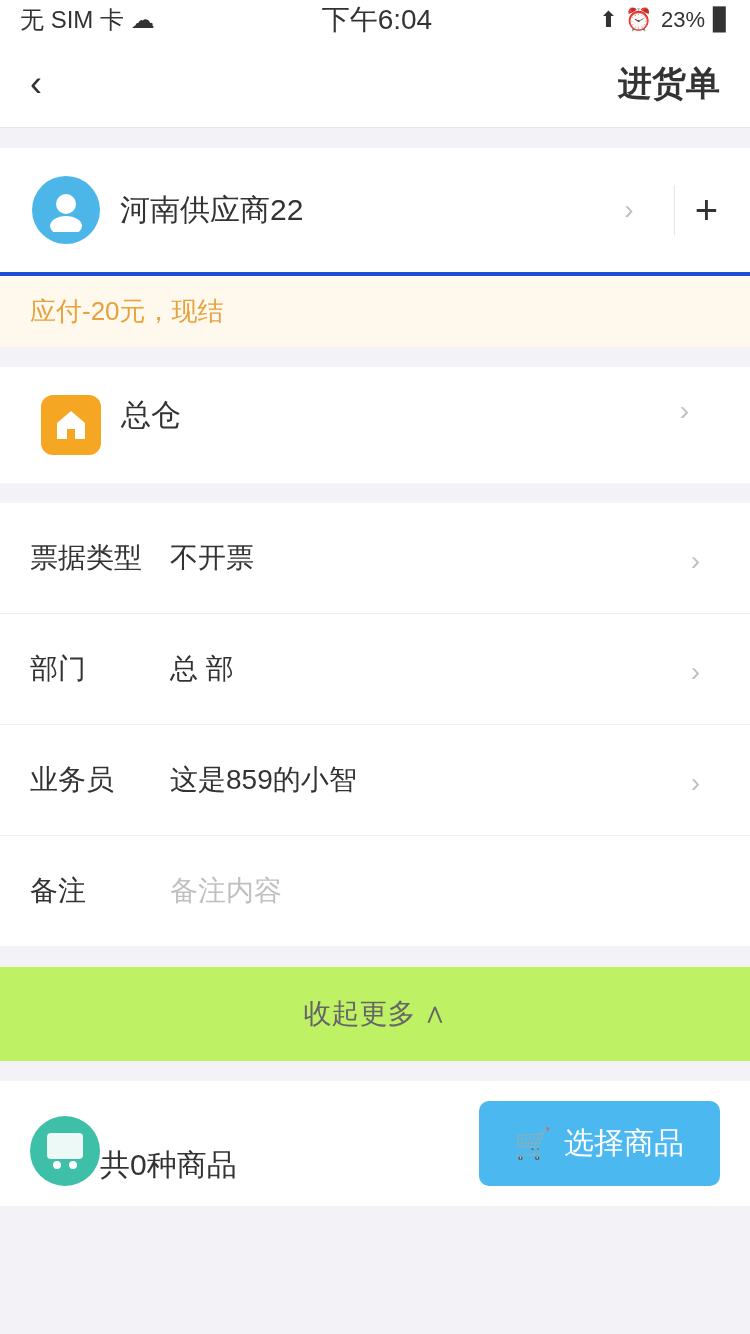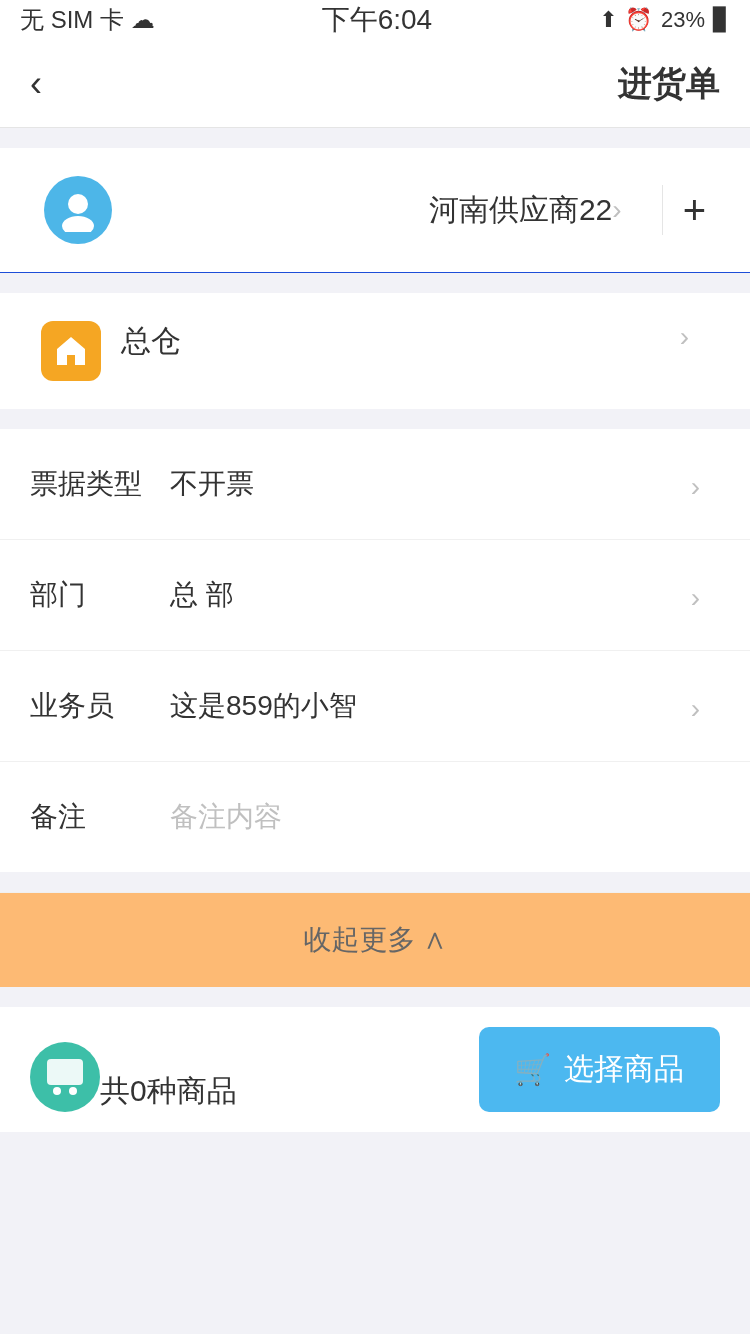--- a/index.html
+++ b/index.html
@@ -58,24 +58,23 @@
     
     .section {
       background: #fff;
       margin-top: 20px;
     }
 
     
     .supplier-row {
       display: flex;
       align-items: center;
-      padding: 28px 44px;
-      background: #fff;
-      border-bottom: 1px solid #1d4ed8;
-      text-align: right;
+      padding: 28px 32px;
+      background: #fff;
+      border-bottom: 4px solid #1d4ed8;
     }
     .supplier-avatar {
       width: 68px;
       height: 68px;
       border-radius: 50%;
       background: #4db6e8;
       display: flex;
       align-items: center;
       justify-content: center;
       margin-right: 20px;
@@ -162,21 +161,21 @@
       flex: 1;
       font-size: 28px;
       color: #333;
     }
     .form-value.placeholder {
       color: #c0c0c0;
     }
 
     
     .collapse-bar {
-      background: #fdba74;
+      background: #bef264;
       text-align: center;
       padding: 28px 0;
       margin-top: 20px;
       font-size: 28px;
       color: #666;
       border-top: 1px solid #f0f0f0;
     }
 
     
     .bottom-bar {
@@ -252,20 +251,21 @@
         <circle cx="22" cy="16" r="10" fill="white"></circle>
         <ellipse cx="22" cy="38" rx="16" ry="10" fill="white"></ellipse>
       </svg>
     </div>
     <span class="supplier-name">河南供应商22</span>
     <span class="chevron">›</span>
     <div class="divider-vertical"></div>
     <span class="add-btn">+</span>
   </div>
 
+  <div class="notice-bar">应付-20元，现结</div>
 </div>
 
 <div class="section">
   <div class="warehouse-row">
     <div class="warehouse-icon">
       <svg width="36" height="36" viewBox="0 0 36 36">
         <polygon points="18,4 4,16 4,32 14,32 14,22 22,22 22,32 32,32 32,16" fill="white"></polygon>
       </svg>
     </div>
     <span class="warehouse-name">总仓</span>

